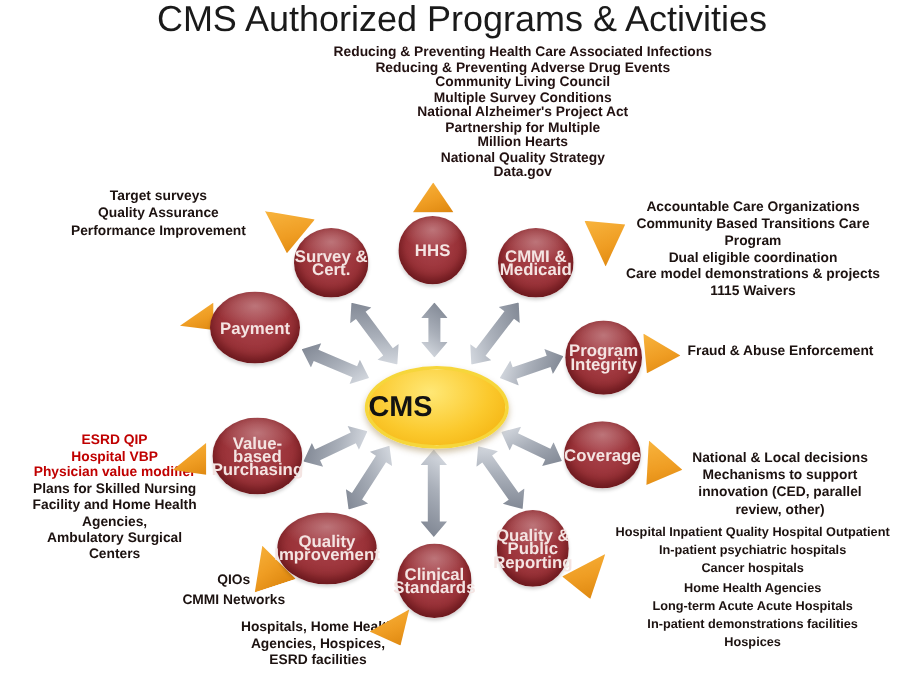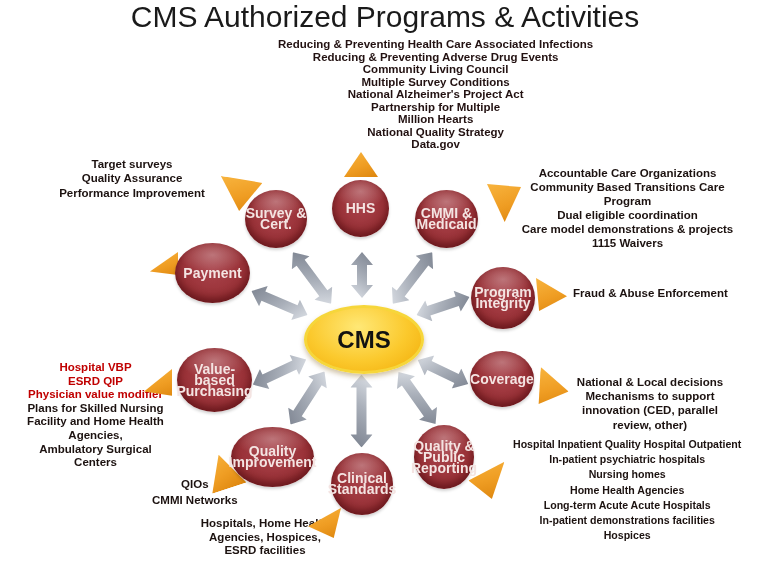--- a/index.html
+++ b/index.html
@@ -29,21 +29,21 @@
   }
   .oval span{
     color:#f4e4e2;font-size:14px;font-weight:600;line-height:11px;white-space:pre-line;
   }
   
   .cms{
     position:absolute;border-radius:50%;
     background: radial-gradient(ellipse at 45% 30%, #ffe876 0%, #fbc92d 55%, #f1ab06 100%);
     border:3px solid #f6d63b;
     box-shadow: 0 3px 5px rgba(120,80,0,0.35);
-    display:flex;align-items:center;justify-content:center;
+    display:flex;align-items:center;
   }
   .cms span{font-size:24px;font-weight:bold;color:#121212;}
 
   
   .arrow{
     position:absolute;height:24px;
     background:linear-gradient(125deg,#dfe3e9 0%,#aab0ba 45%,#79808d 100%);
     clip-path:polygon(0 50%,13px 1px,13px 7px,calc(100% - 13px) 7px,calc(100% - 13px) 1px,100% 50%,calc(100% - 13px) 23px,calc(100% - 13px) 17px,13px 17px,13px 23px);
   }
 
@@ -78,22 +78,22 @@
     <div class="item">Data.gov</div>
   </div>
 
   <div class="block right-align" style="left:46px;top:157px;width:172px;line-height:14.3px;">
     <div class="item">Target surveys</div>
     <div class="item">Quality Assurance Performance Improvement</div>
   </div>
 
 
   <div class="block" style="left:18px;top:361px;width:155px;line-height:13.6px;">
+    <div class="item red">ESRD QIP</div>
     <div class="item red">Hospital VBP</div>
-    <div class="item red">ESRD QIP</div>
     <div class="item red">Physician value modifier</div>
     <div class="item">Plans for Skilled Nursing Facility and Home Health Agencies,</div>
     <div class="item">Ambulatory Surgical Centers</div>
   </div>
 
   <div class="block nowrap" style="left:152px;top:476px;line-height:16px;">
     <div class="item">QIOs</div>
     <div class="item">CMMI Networks</div>
   </div>
 
@@ -114,21 +114,21 @@
   </div>
 
   <div class="block" style="left:570px;top:375px;width:160px;line-height:14.2px;">
     <div class="item">National &amp; Local decisions</div>
     <div class="item">Mechanisms to support innovation (CED, parallel review, other)</div>
   </div>
 
   <div class="block nowrap" style="left:513px;top:437px;font-size:10.6px;line-height:15.2px;">
     <div class="item">Hospital Inpatient Quality Hospital Outpatient</div>
     <div class="item">In-patient psychiatric hospitals</div>
-    <div class="item">Nursing homes</div>
+    <div class="item">Cancer hospitals</div>
     <div class="item">Home Health Agencies</div>
     <div class="item">Long-term Acute Acute Hospitals</div>
     <div class="item">In-patient demonstrations facilities</div>
     <div class="item">Hospices</div>
   </div>
 
   <div class="arrow" style="left:280px;top:266px;width:64px;transform:rotate(-126.7deg);"></div>
   <div class="arrow" style="left:339px;top:263px;width:46px;transform:rotate(-90deg);"></div>
   <div class="arrow" style="left:380px;top:266px;width:65px;transform:rotate(-52.6deg);"></div>
   <div class="arrow" style="left:249px;top:291px;width:61px;transform:rotate(-157deg);"></div>

